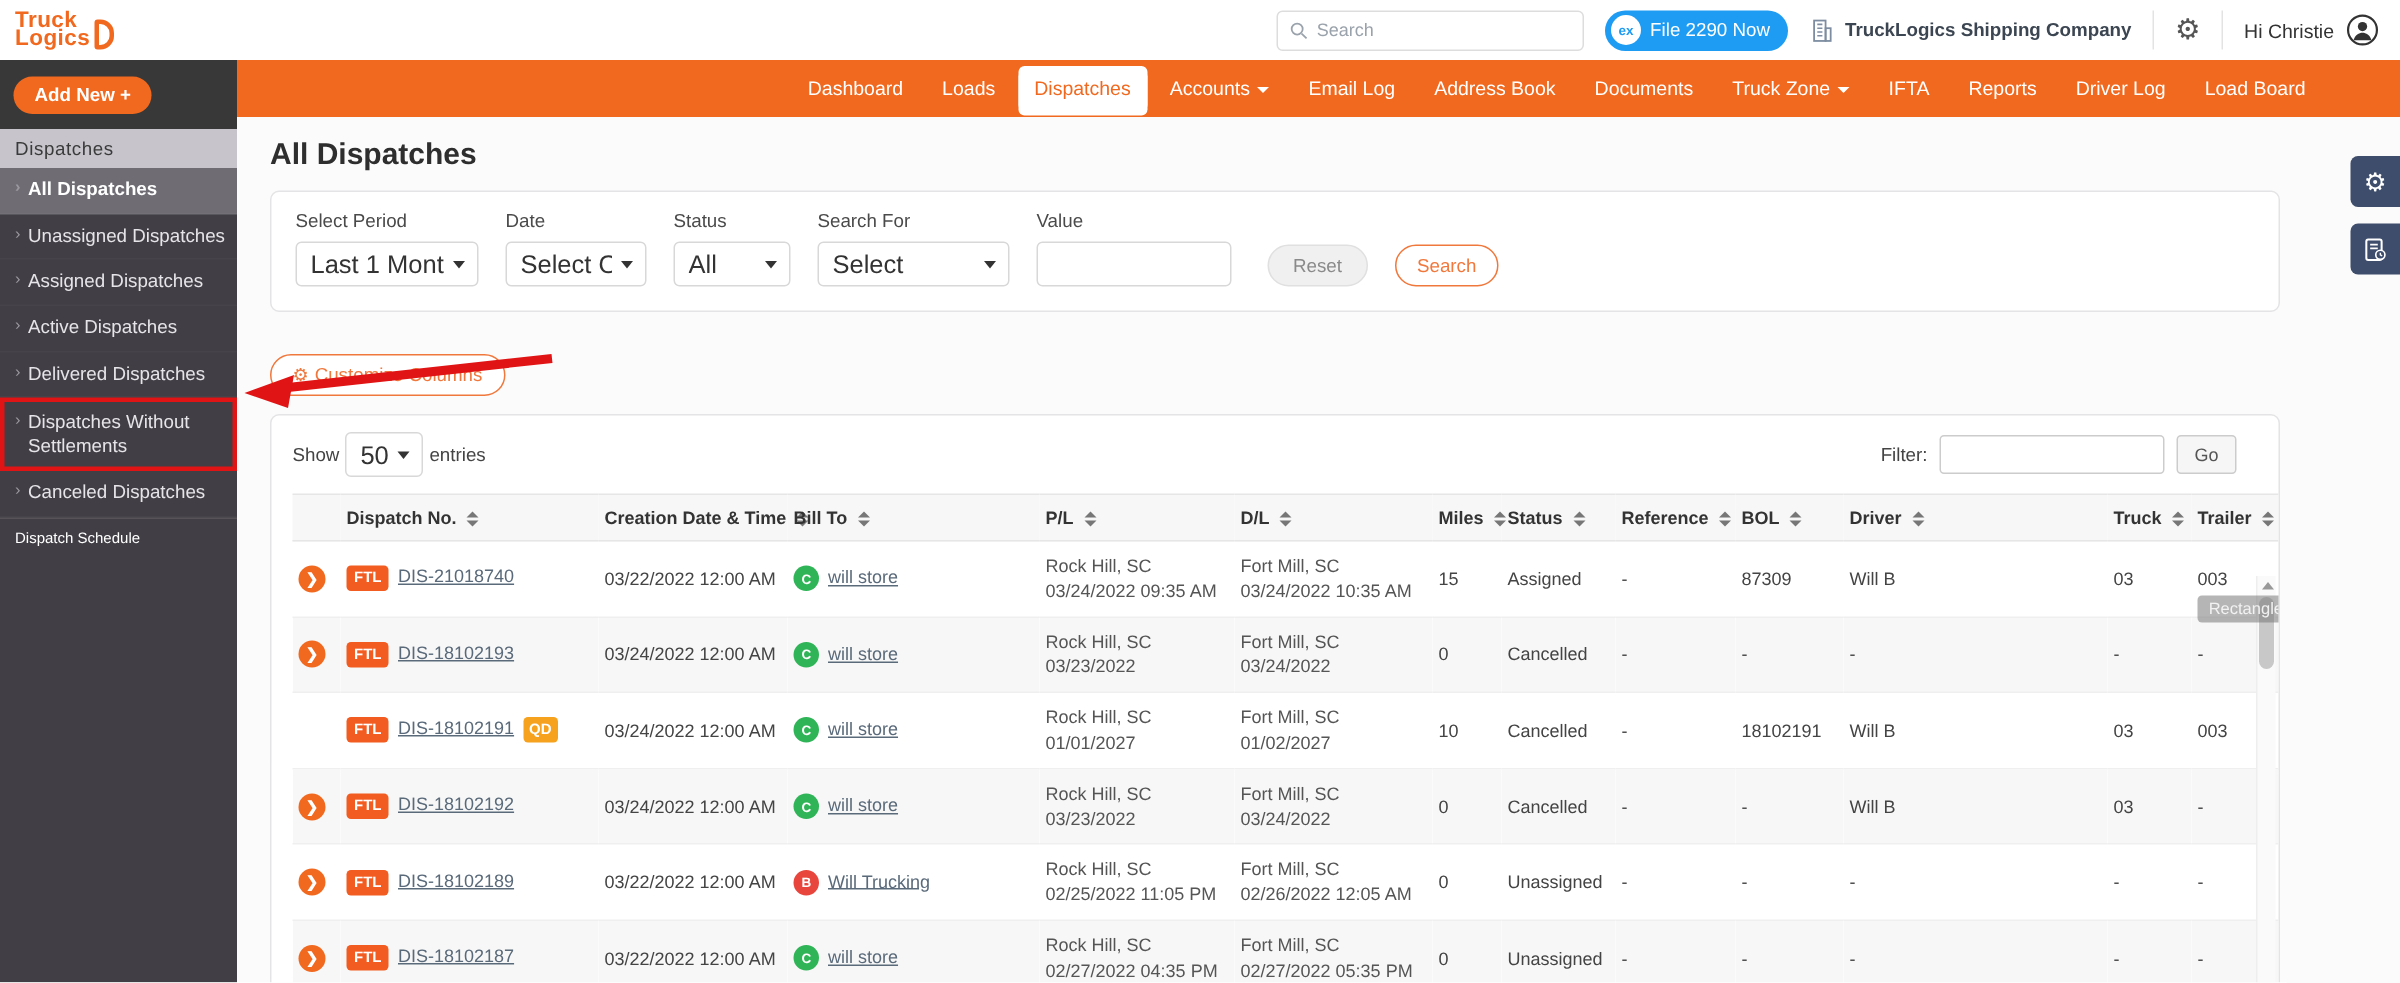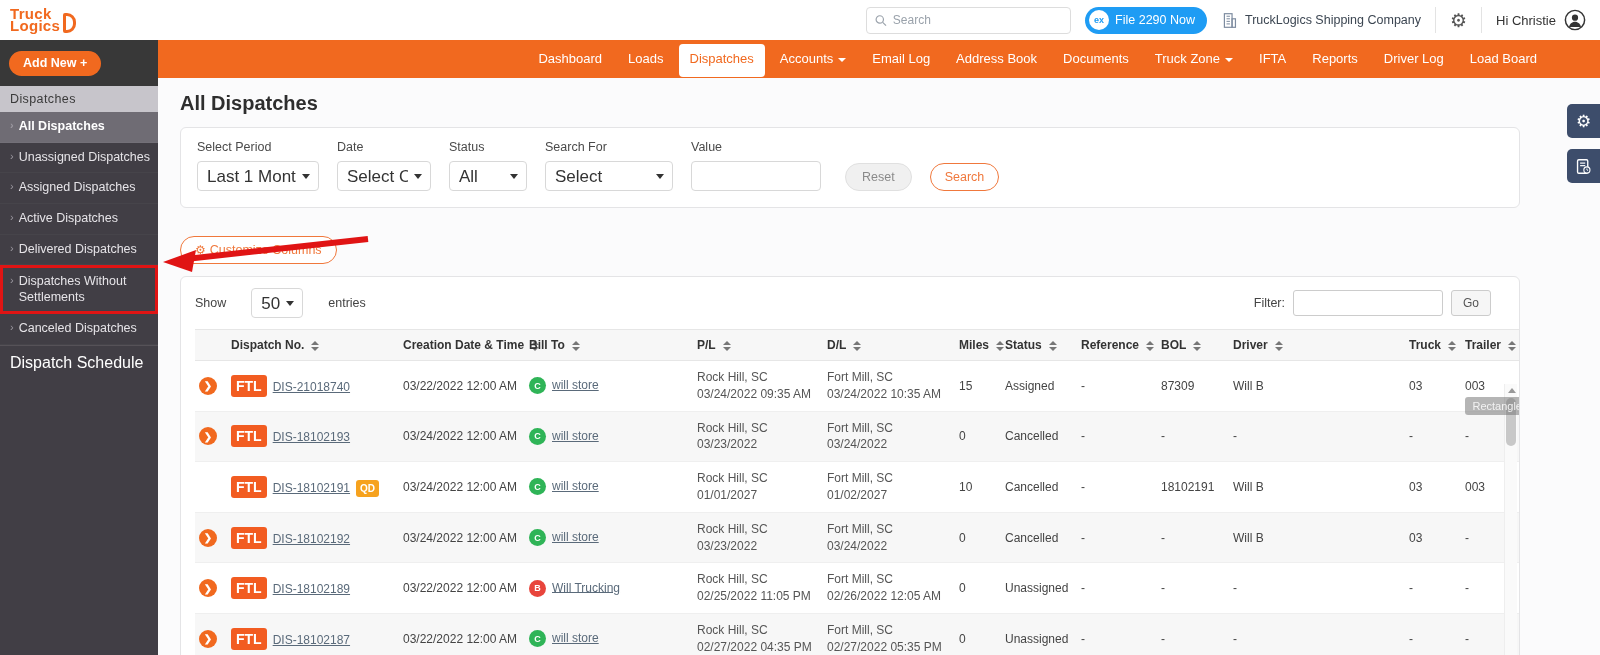--- a/index.html
+++ b/index.html
@@ -14,41 +14,41 @@
   .topbar { position:absolute; top:0; left:0; right:0; height:40px; background:#fff; display:flex; align-items:center; padding:0 14px 0 10px; z-index:5; }
   .logo { display:flex; align-items:center; gap:2px; cursor:pointer; }
   .logo-text { display:flex; flex-direction:column; color:var(--orange); font-weight:bold; font-size:15px; line-height:12px; letter-spacing:.3px; }
   .logo-truck { width:13px; height:20px; border:3px solid var(--orange); border-radius:2px 9px 9px 2px; margin-left:1px; margin-top:6px; }
   .tb-right { margin-left:auto; display:flex; align-items:center; gap:14px; }
   .searchbox { display:flex; align-items:center; gap:6px; width:205px; height:27px; border:1px solid #ddd; border-radius:4px; padding:0 8px; background:#fff; }
   .searchbox input { border:none; outline:none; font-size:12px; color:#333; width:100%; background:transparent; }
   .searchbox input::placeholder { color:#9aa2ab; }
   .btn-2290 { display:flex; align-items:center; gap:6px; height:27px; background:var(--blue); color:#fff; border:none; border-radius:14px; padding:0 12px 0 4px; font-size:12.5px; cursor:pointer; }
   .ex-circle { width:20px; height:20px; border-radius:50%; background:#fff; color:var(--blue); font-size:9px; font-weight:bold; display:flex; align-items:center; justify-content:center; }
-  .company { display:flex; align-items:center; gap:7px; font-size:12.5px; color:#3c4652; cursor:pointer; }
+  .company { display:flex; align-items:center; gap:7px; font-size:12.5px; color:#3c4652; cursor:pointer;font-weight:bold; }
   .tb-divider { width:1px; height:26px; background:#e3e3e3; }
   .gear-btn { background:none; border:none; font-size:19px; color:#555; cursor:pointer; line-height:1; }
   .user { display:flex; align-items:center; gap:8px; font-size:13px; color:#333; cursor:pointer; }
 
   
   .mainnav { position:absolute; top:40px; left:0; right:0; height:38px; background:var(--orange); display:flex; align-items:center; justify-content:flex-end; padding-right:50px; z-index:4; }
   .nav-item { color:#fff; font-size:13px; padding:0 13px; line-height:38px; text-decoration:none; cursor:pointer; white-space:nowrap; position:relative;text-align:right; }
   .nav-item.active { background:#fff; color:var(--orange); line-height:30px; border-radius:4px; margin:0 2px; padding:0 11px; box-shadow:0 3px 0 #fff; }
   .caret { display:inline-block; margin-left:5px; width:0; height:0; border-left:4px solid transparent; border-right:4px solid transparent; border-top:4px solid #fff; vertical-align:middle; }
 
   
   .sidebar { position:absolute; top:40px; left:0; bottom:0; width:158px; background:#413e45; z-index:6; }
   .addnew-wrap { height:46px; background:#383838; display:flex; align-items:center; padding-left:9px; }
   .btn-addnew { background:var(--orange); color:#fff; border:none; border-radius:14px; height:25px; padding:0 14px; font-size:12.5px; font-weight:bold; cursor:pointer; }
   .side-header { background:#c7c5cb; color:#3a3a3a; font-size:12.5px; letter-spacing:.4px; padding:6px 10px; }
   .side-item { display:flex; gap:5px; color:#e6e4e8; font-size:12.5px; padding:7px 8px 7px 10px; cursor:pointer; line-height:1.25; border-bottom:1px solid rgba(255,255,255,0.03); }
   .side-item .chev { color:#9b98a0; font-size:11px; }
   .side-item.selected { background:#6f6c74; color:#fff; font-weight:bold; }
   .side-item.annotated { border:3px solid var(--ann); padding:6px 5px 6px 7px; }
-  .side-footer { color:#fff; font-size:16px; padding:8px 10px; border-top:1px solid #565258; cursor:pointer; }
+  .side-footer { color:#fff; font-size:10px; padding:8px 10px; border-top:1px solid #565258; cursor:pointer; }
 
   
   .content { position:absolute; top:78px; left:158px; right:0; bottom:0; padding:0 80px 0 22px; overflow:hidden; }
   .page-title { font-size:20px; font-weight:bold; color:#2e2e2e; margin:14px 0 12px; }
   .card { background:#fff; border:1px solid #e4e4e6; border-radius:6px; }
 
   .filter-card { padding:12px 16px 16px; display:flex; gap:18px; align-items:flex-end; }
   .fgroup { display:flex; flex-direction:column; gap:7px; }
   .fgroup label { font-size:12.5px; color:#4a4a4a; }
   .sel { position:relative; }
@@ -58,37 +58,37 @@
   .value-input { border:1px solid #d8d8d8; border-radius:4px; height:30px; width:130px; padding:0 8px; font-size:12.5px; }
   .btn-reset { background:#f0f0f0; color:#8a8a8a; border:1px solid #e0e0e0; border-radius:15px; height:28px; padding:0 16px; font-size:12.5px; cursor:pointer; margin-left:6px; }
   .btn-orange-outline { background:#fff; color:var(--orange-soft); border:1px solid var(--orange-soft); border-radius:15px; height:28px; padding:0 14px; font-size:12.5px; cursor:pointer; white-space:nowrap; }
   .toolbar-row { display:flex; align-items:center; margin:28px 0 12px; }
   .toolbar-right { margin-left:auto; display:flex; gap:10px; }
   .gear-glyph { font-size:12px; margin-right:4px; }
   .dd-caret { display:inline-block; margin-left:6px; width:0; height:0; border-left:4px solid transparent; border-right:4px solid transparent; border-top:5px solid var(--orange-soft); vertical-align:middle; }
 
   .table-card { position:relative; height:400px; overflow:hidden; }
   .table-top { display:flex; align-items:center; padding:11px 14px; }
-  .show-group { display:flex; align-items:center; gap:25px; font-size:12.5px; color:#444; }
+  .show-group { display:flex; align-items:center; gap:4px; font-size:12.5px; color:#444; }
   .sel.w-pagesize { width:52px; }
   .filter-group { margin-left:auto; display:flex; align-items:center; gap:8px; font-size:12.5px; color:#444; margin-right:14px; }
   .filter-input { border:1px solid #ccc; border-radius:3px; height:26px; width:150px; padding:0 6px; font-size:12px; }
   .btn-go { height:26px; width:40px; background:#f6f6f6; border:1px solid #ccc; border-radius:3px; color:#555; font-size:12px; cursor:pointer; }
 
   table.grid { width:calc(100% - 14px); margin-left:14px; border-collapse:collapse; table-layout:fixed; }
   .grid th { background:#f7f7f7; border-top:1px solid #e6e6e6; border-bottom:1px solid #e6e6e6; font-size:12px; color:#333; font-weight:bold; text-align:left; padding:8px 4px; white-space:nowrap; cursor:pointer; }
   .sort { display:inline-flex; flex-direction:column; gap:2px; margin-left:7px; vertical-align:middle; }
   .sort i { width:0; height:0; border-left:4px solid transparent; border-right:4px solid transparent; display:block; }
   .sort i.up { border-bottom:4px solid #777; }
   .sort i.dn { border-top:4px solid #777; }
   .grid td { font-size:12px; color:#444; padding:8px 4px; border-bottom:1px solid #efefef; vertical-align:middle; overflow:hidden; }
   .drow.alt td { background:#f7f7f7; }
   .exp { display:inline-flex; width:18px; height:18px; border-radius:50%; background:var(--orange); color:#fff; font-size:10px; font-weight:bold; align-items:center; justify-content:center; cursor:pointer; }
   .exp::before { content:"❯"; }
-  .ftl { display:inline-block; background:#f25c21; color:#fff; font-size:14px; font-weight:bold; border-radius:3px; padding:3px 5px; margin-right:6px; }
+  .ftl { display:inline-block; background:#f25c21; color:#fff; font-size:10px; font-weight:bold; border-radius:3px; padding:3px 5px; margin-right:6px; }
   .qd { display:inline-block; background:var(--qd); color:#fff; font-size:10px; font-weight:bold; border-radius:3px; padding:3px 4px; margin-left:6px; }
   a.dlink, a.blink { color:var(--link); text-decoration:underline; cursor:pointer; }
   .bavatar { display:inline-flex; width:17px; height:17px; border-radius:50%; color:#fff; font-size:9px; font-weight:bold; align-items:center; justify-content:center; margin-right:6px; vertical-align:middle; }
   .bavatar.green { background:var(--green); } .bavatar.red { background:var(--red); }
   .twoline div { line-height:1.4; color:#555; }
 
   
   .vscroll { position:absolute; top:107px; right:2px; bottom:10px; width:13px; background:#fafafa; border-left:1px solid #eee; }
   .vscroll .arr { position:absolute; left:3px; width:0; height:0; border-left:4px solid transparent; border-right:4px solid transparent; }
   .vscroll .arr.up { top:4px; border-bottom:5px solid #999; }

